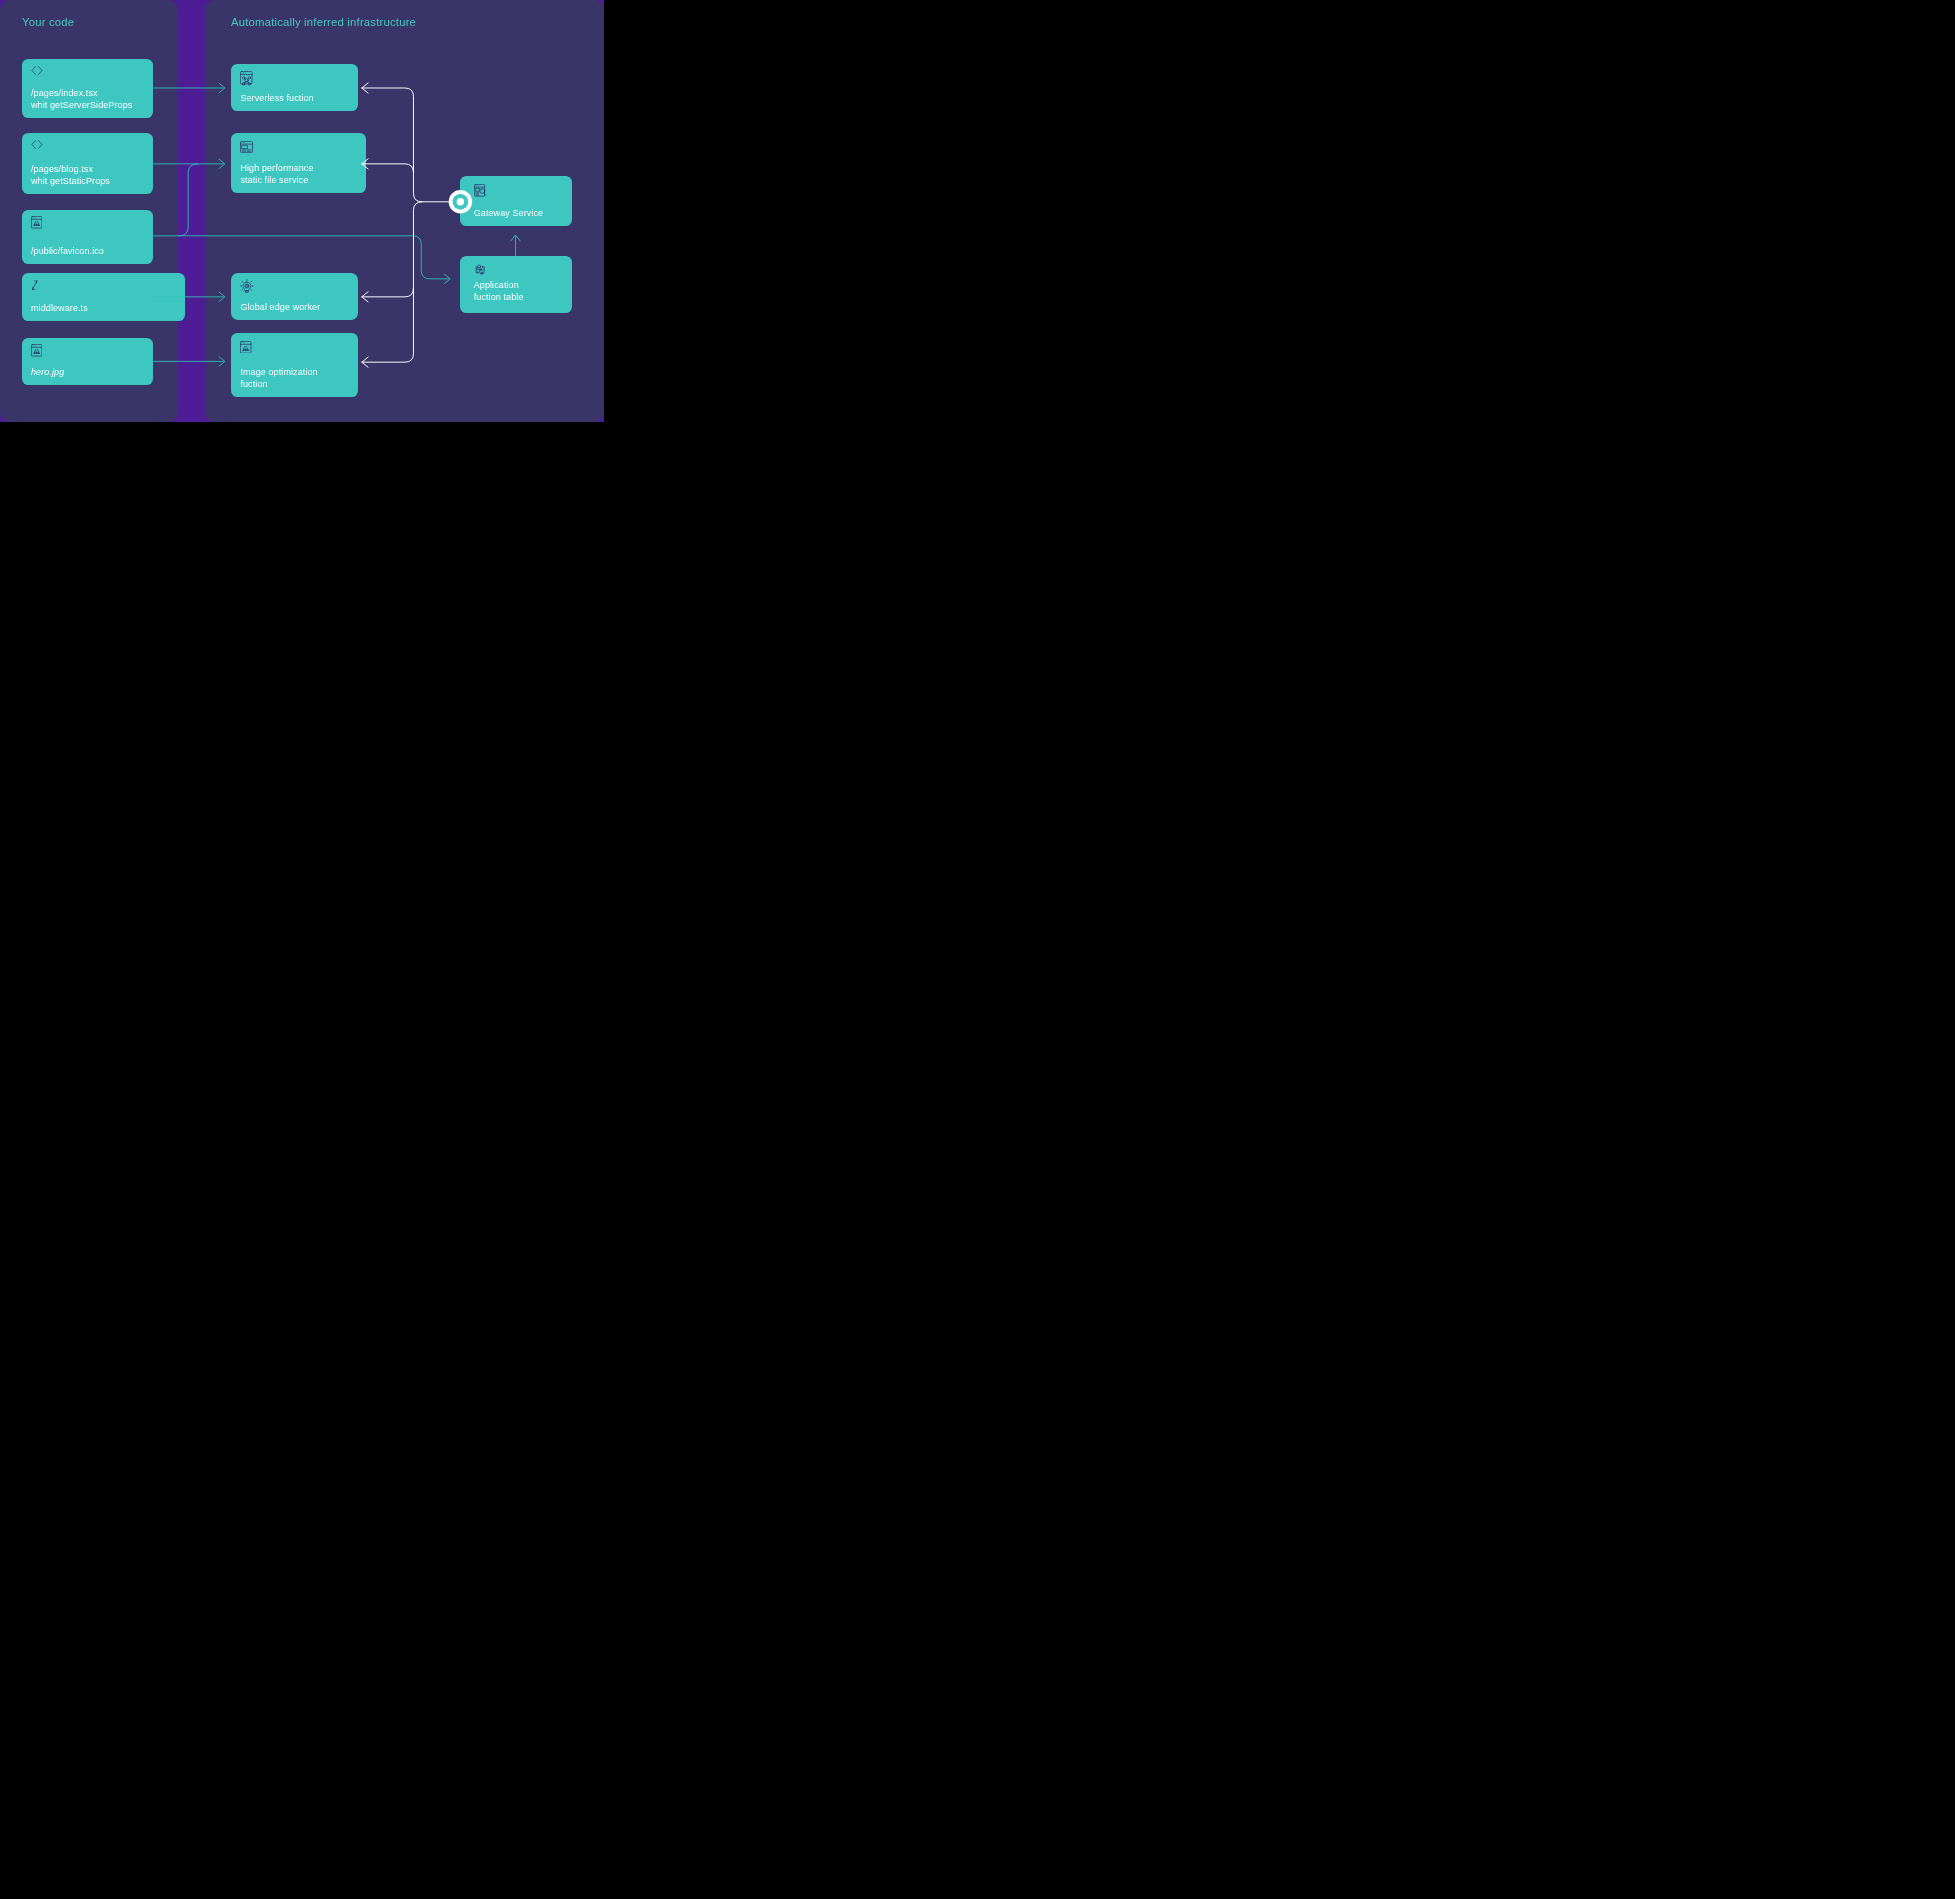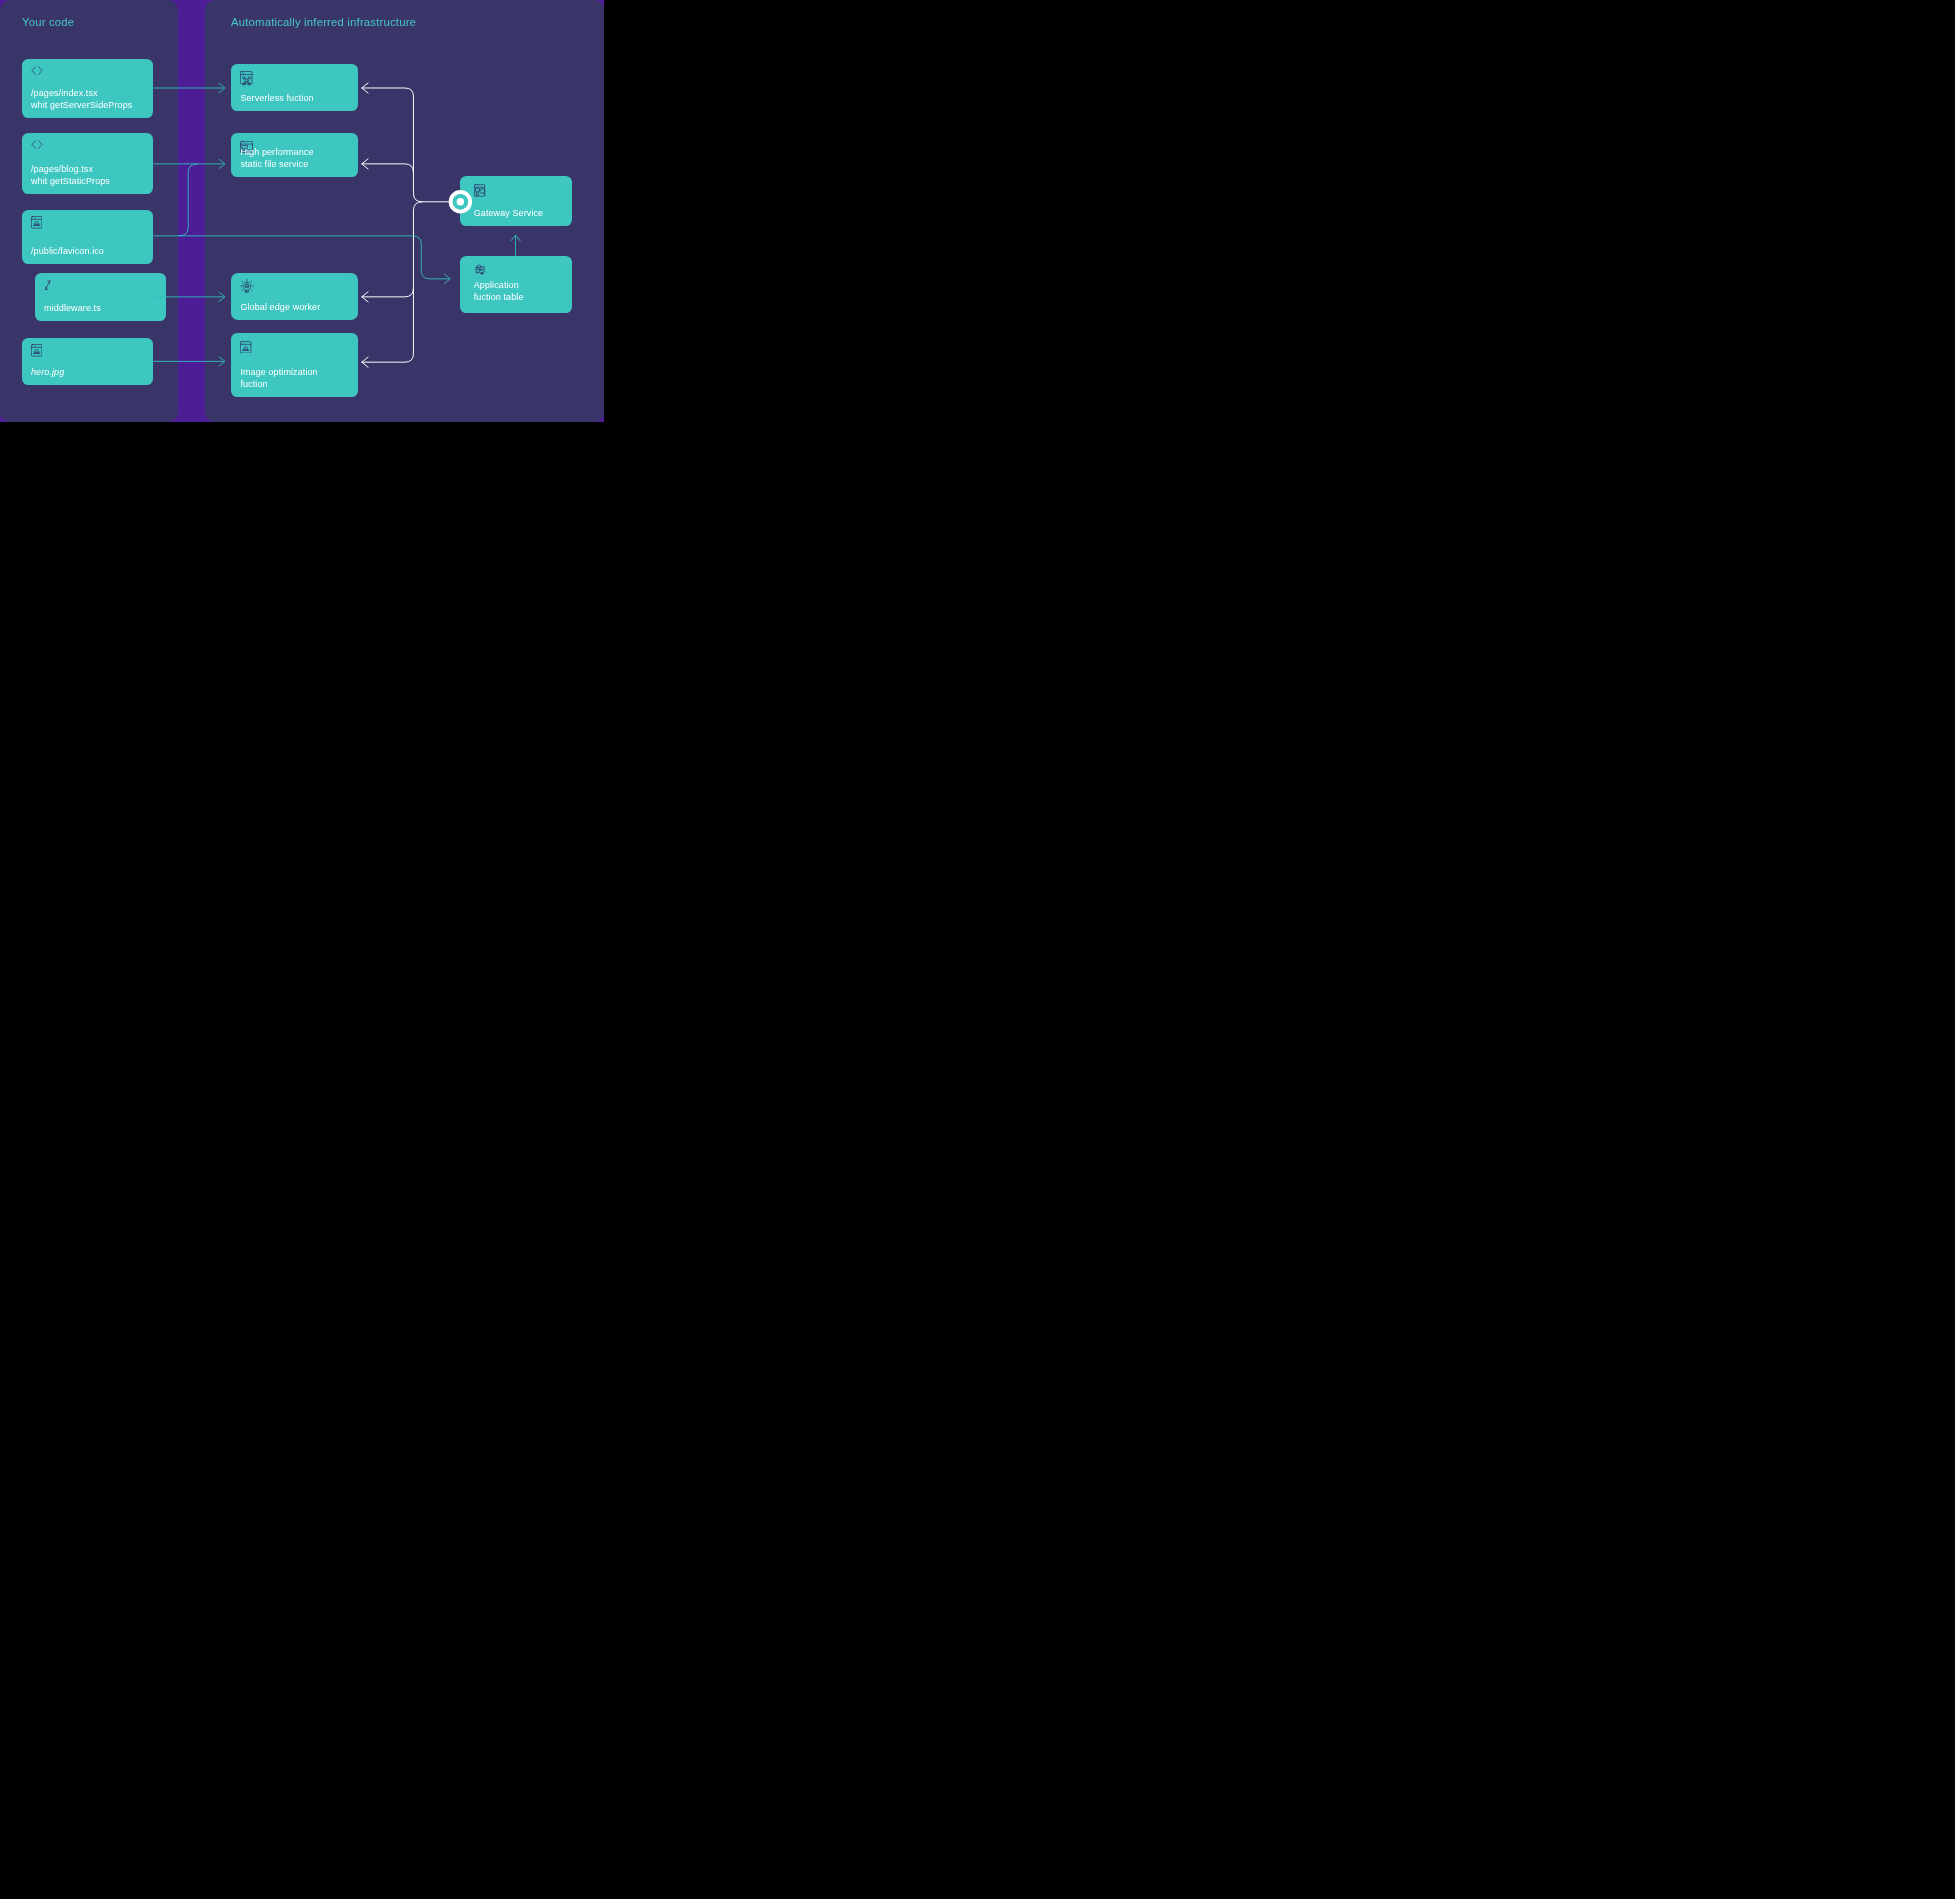--- a/index.html
+++ b/index.html
@@ -69,21 +69,21 @@
         <path d="M8.5 24 C8.5 17 11 14.5 14.5 14.5 C18 14.5 20.5 17 20.5 24"></path>
         <path d="M9.5 24 L13 19 L15.5 24 M13.8 24 L17 20 L20 24"></path>
         <path d="M6.5 24 H22.5"></path>
       </svg>
     </span>
     <span class="label">
       <span>/public/favicon.ico</span>
     </span>
   </div>
 
-  <div class="tbox" style="left:35px;top:273px;width:131px;height:48px;">
+  <div class="tbox" style="left:22px;top:273px;width:131px;height:48px;padding-left:32px;">
     <span class="icon">
       <svg class="glyph" width="7.4" height="11.7" viewBox="0 0 19 30">
         <path d="M4.5 26.5 L14.5 5.5"></path>
         <path d="M15 5 L9.4 5.6 M15 5 L14.3 11"></path>
         <path d="M4 27 L9.6 26.4 M4 27 L4.7 21"></path>
       </svg>
     </span>
     <span class="label">
       <span>middleware.ts</span>
     </span>
@@ -122,21 +122,21 @@
         <circle cx="16.8" cy="24" r="4.4"></circle>
         <path d="M12 29.5 C13 27.6 14.7 26.8 16.8 26.8 C18.9 26.8 20.6 27.6 21.6 29.5"></path>
         <path d="M13.6 21 L11.8 19.6 M20 21 L21.8 19.6 M13.6 27.2 L11.9 30.4 M20 27.2 L21.7 30.4"></path>
       </svg>
     </span>
     <span class="label" style="left:9.4px;">
       <span>Serverless fuction</span>
     </span>
   </div>
 
-  <div class="tbox" style="left:231px;top:133px;width:127px;height:44px;">
+  <div class="tbox" style="left:231px;top:133px;width:127px;height:60px;padding-left:8px;">
     <span class="icon" style="left:9.4px;top:7.8px;">
       <svg class="glyph" width="13" height="12" viewBox="0 0 33 31">
         <rect x="1" y="1" width="31" height="29" rx="2.5"></rect>
         <path d="M1 8 H32"></path>
         <circle class="dot" cx="4.8" cy="4.5" r="0.9"></circle>
           <circle class="dot" cx="8.2" cy="4.5" r="0.9"></circle>
           <circle class="dot" cx="11.6" cy="4.5" r="0.9"></circle>
         <rect x="5" y="11.5" width="14" height="8"></rect>
         <path d="M5 23 H14.5 M18.5 23 H28 M5 26.5 H14.5 M18.5 26.5 H28"></path>
       </svg>

